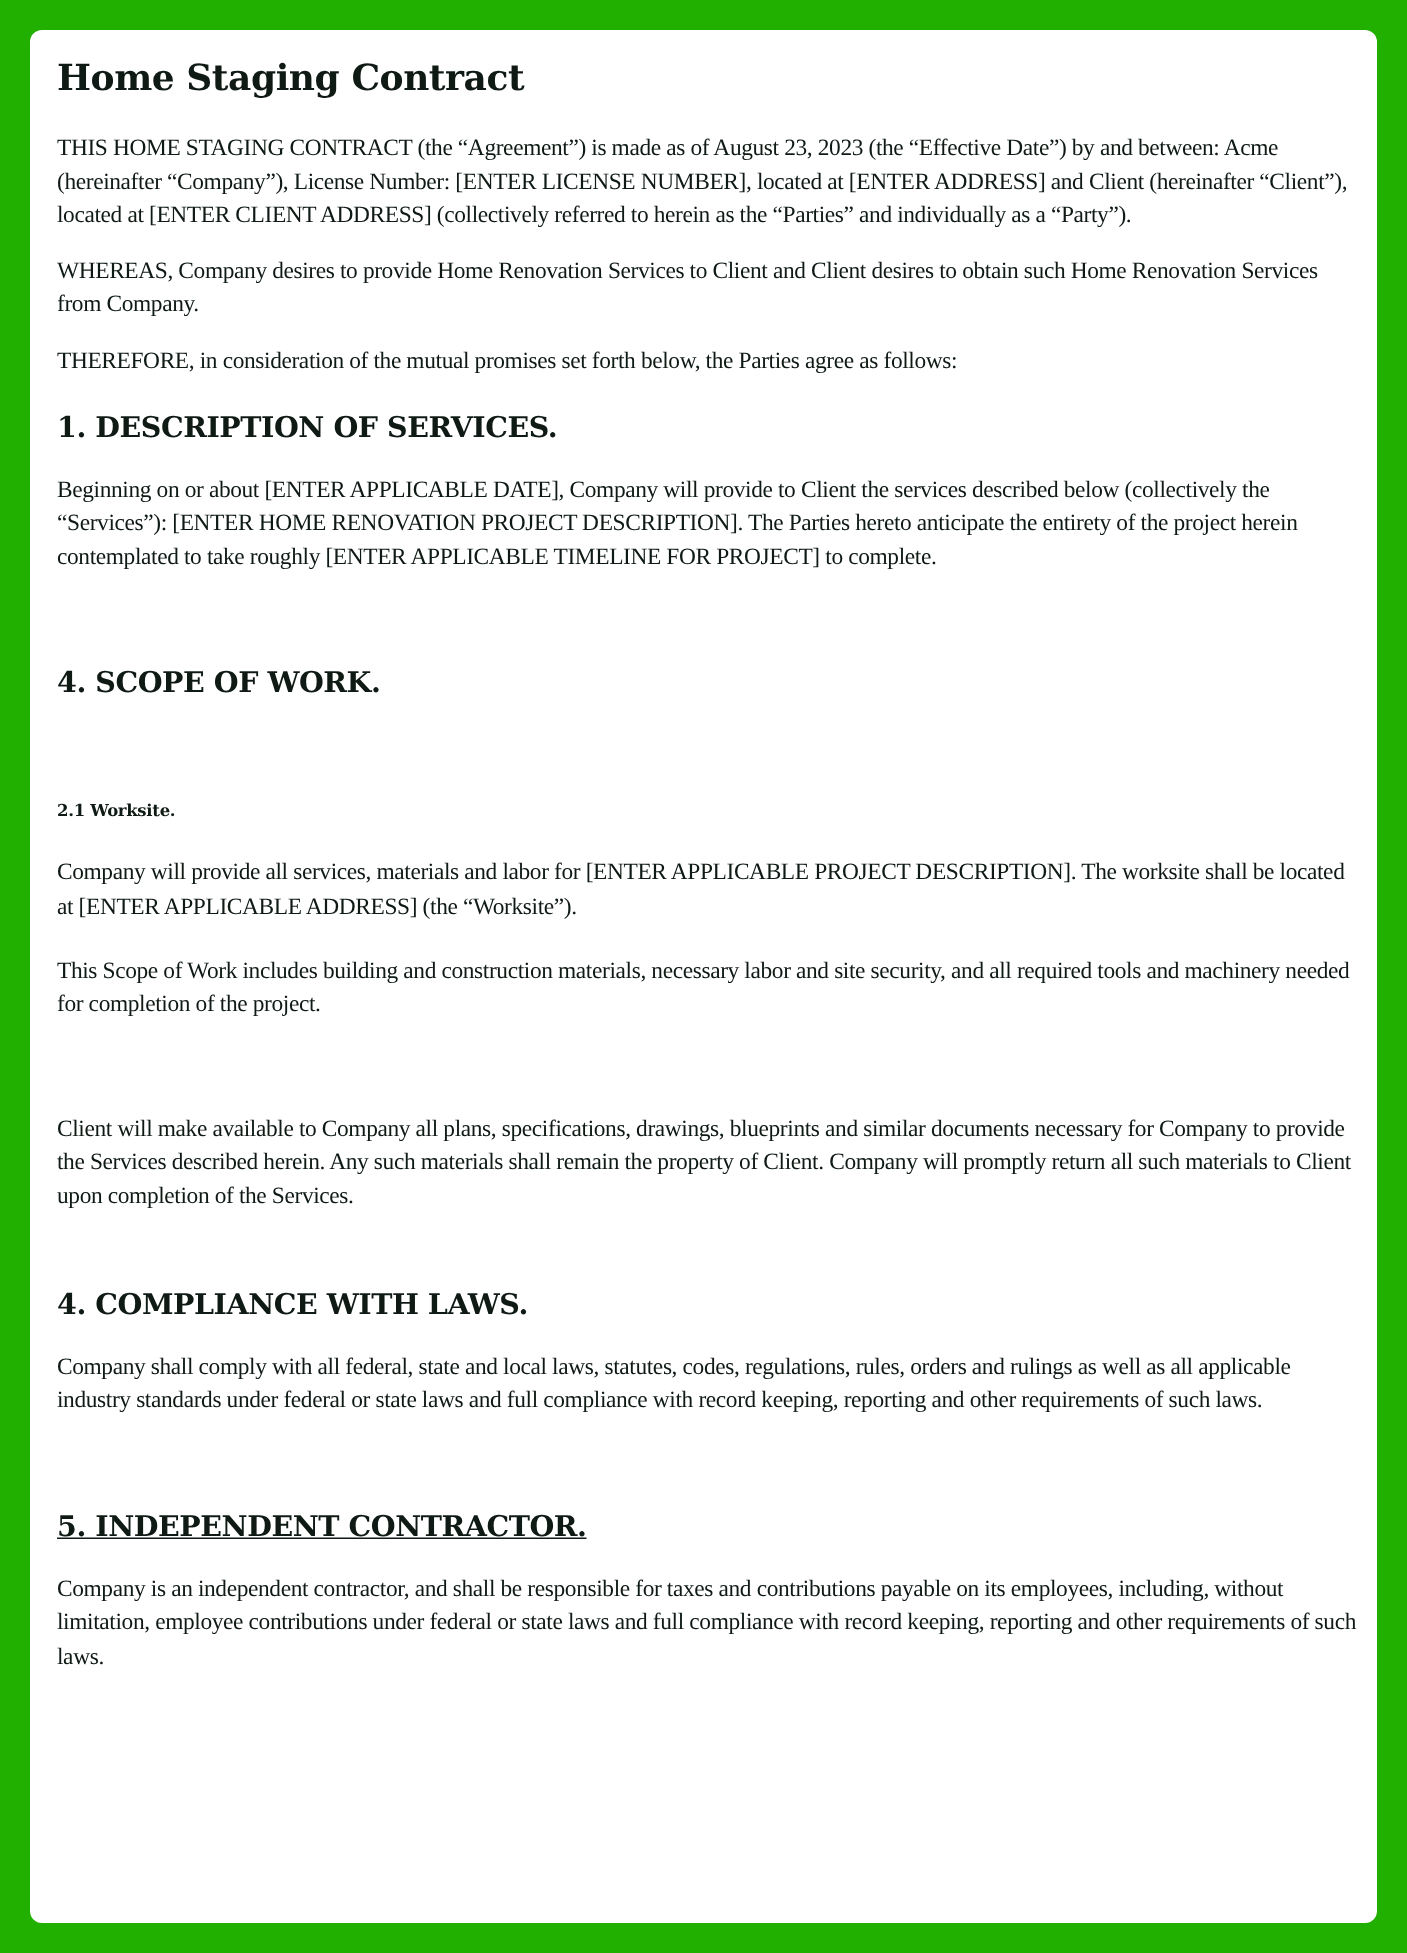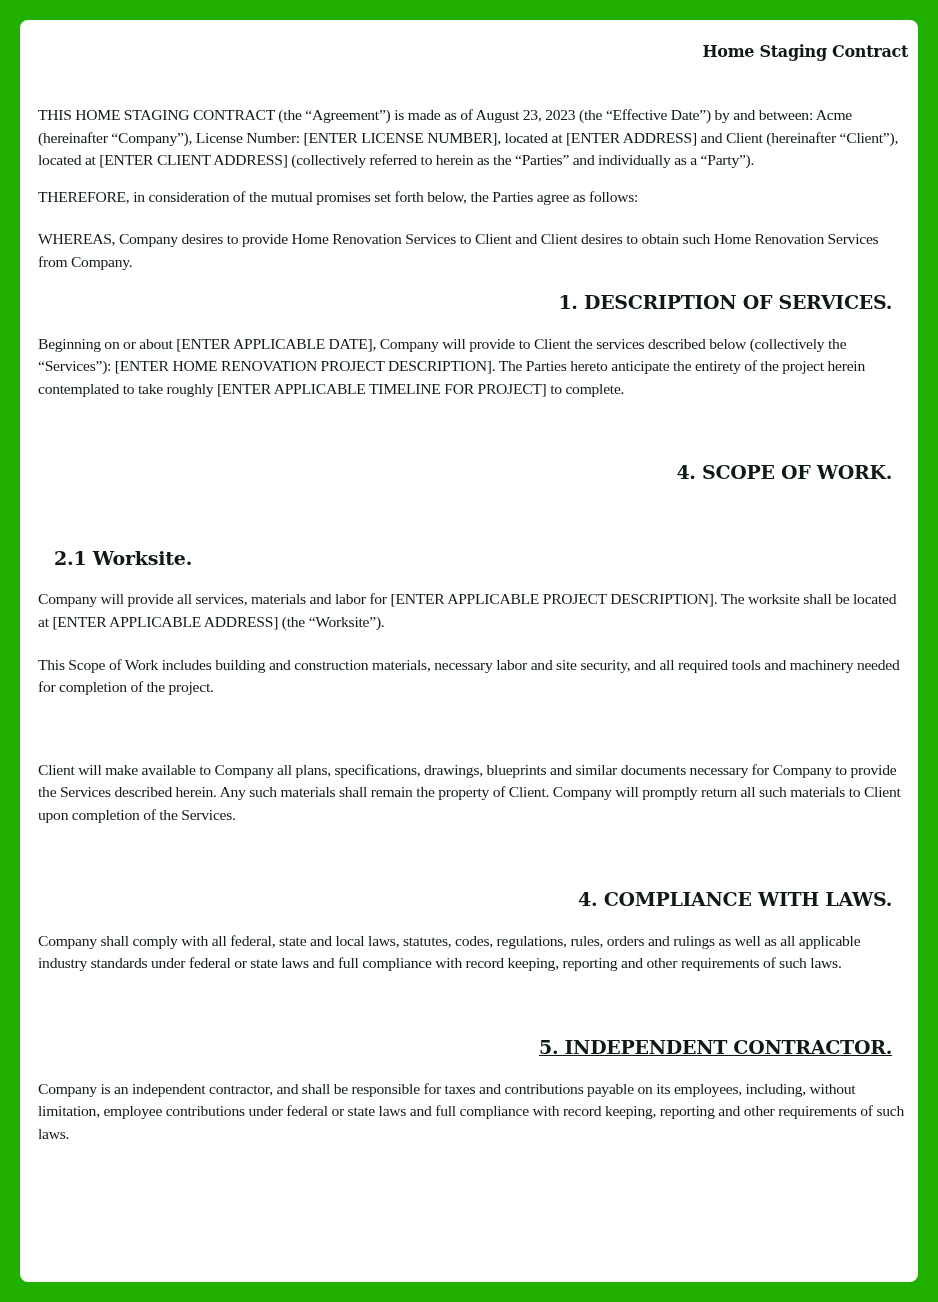--- a/index.html
+++ b/index.html
@@ -11,64 +11,63 @@
   }
   .card {
     position:absolute; left:20px; top:20px;
     width:898px; height:1262px;
     background:#ffffff; border-radius:8px;
     box-sizing:border-box;
     padding:18px 10px 0 18px;
     overflow:hidden;
   }
   h1 {
-    margin:0 0 38px 0; text-align:right;
-    font-size:16px; font-weight:bold; line-height:28px;
+    margin:0 0 22px 0; text-align:left;
+    font-size:24px; font-weight:bold; line-height:28px;
     font-family:"DejaVu Serif", "Liberation Serif", serif;
     letter-spacing:-0.3px;
   }
   p {
     margin:0 0 16px 0;
     font-size:14.3px; line-height:22.6px;
     letter-spacing:-0.25px;
     font-family:"Liberation Serif", "DejaVu Serif", serif;
     font-size:15.6px;
   }
   h2 {
     font-size:19px; font-weight:bold; line-height:24px;
-    margin:16px; letter-spacing:-0.3px;
+    margin:0; letter-spacing:-0.3px;
     font-family:"DejaVu Serif", "Liberation Serif", serif;
-    text-align:right;
   }
   h3 {
-    font-size:19px; font-weight:bold; line-height:22px;
-    margin:16px; letter-spacing:-0.2px;
+    font-size:11px; font-weight:bold; line-height:22px;
+    margin:0; letter-spacing:-0.2px;
     font-family:"DejaVu Serif", "Liberation Serif", serif;
   }
 </style>
 </head>
 <body>
 
 <div class="card">
   <h1>Home Staging Contract</h1>
 
   <p style="margin-bottom:14px;">THIS HOME STAGING CONTRACT (the “Agreement”) is made as of August 23, 2023 (the “Effective Date”) by and between: Acme (hereinafter “Company”), License Number: [ENTER LICENSE NUMBER], located at [ENTER ADDRESS] and Client (hereinafter “Client”), located at [ENTER CLIENT ADDRESS] (collectively referred to herein as the “Parties” and individually as a “Party”).</p>
+  <p style="margin-bottom:15px;">WHEREAS, Company desires to provide Home Renovation Services to Client and Client desires to obtain such Home Renovation Services from Company.</p>
   <p style="margin-bottom:20px;">THEREFORE, in consideration of the mutual promises set forth below, the Parties agree as follows:</p>
-  <p style="margin-bottom:15px;">WHEREAS, Company desires to provide Home Renovation Services to Client and Client desires to obtain such Home Renovation Services from Company.</p>
 
   <h2 style="margin-bottom:19px;">1. DESCRIPTION OF SERVICES.</h2>
   <p style="margin-bottom:60px;">Beginning on or about [ENTER APPLICABLE DATE], Company will provide to Client the services described below (collectively the “Services”): [ENTER HOME RENOVATION PROJECT DESCRIPTION]. The Parties hereto anticipate the entirety of the project herein contemplated to take roughly [ENTER APPLICABLE TIMELINE FOR PROJECT] to complete.</p>
 
   <h2 style="margin-bottom:63px;">4. SCOPE OF WORK.</h2>
 
   <h3 style="margin-bottom:19px;">2.1 Worksite.</h3>
   <p style="margin-bottom:20px;">Company will provide all services, materials and labor for [ENTER APPLICABLE PROJECT DESCRIPTION]. The worksite shall be located at [ENTER APPLICABLE ADDRESS] (the “Worksite”).</p>
 
   <p style="margin-bottom:60px;">This Scope of Work includes building and construction materials, necessary labor and site security, and all required tools and machinery needed for completion of the project.</p>
 
-  <p style="margin-bottom:60px;">Client will make available to Company all plans, specifications, drawings, blueprints and similar documents necessary for Company to provide the Services described herein. Any such materials shall remain the property of Client. Company will promptly return all such materials to Client upon completion of the Services.</p>
+  <p style="margin-bottom:48px;">Client will make available to Company all plans, specifications, drawings, blueprints and similar documents necessary for Company to provide the Services described herein. Any such materials shall remain the property of Client. Company will promptly return all such materials to Client upon completion of the Services.</p>
 
   <h2 style="margin-bottom:19px;">4. COMPLIANCE WITH LAWS.</h2>
   <p style="margin-bottom:60px;">Company shall comply with all federal, state and local laws, statutes, codes, regulations, rules, orders and rulings as well as all applicable industry standards under federal or state laws and full compliance with record keeping, reporting and other requirements of such laws.</p>
 
   <h2 style="margin-bottom:19px;text-decoration:underline;">5. INDEPENDENT CONTRACTOR.</h2>
   <p>Company is an independent contractor, and shall be responsible for taxes and contributions payable on its employees, including, without limitation, employee contributions under federal or state laws and full compliance with record keeping, reporting and other requirements of such laws.</p>
 </div>
 
 </body></html>

